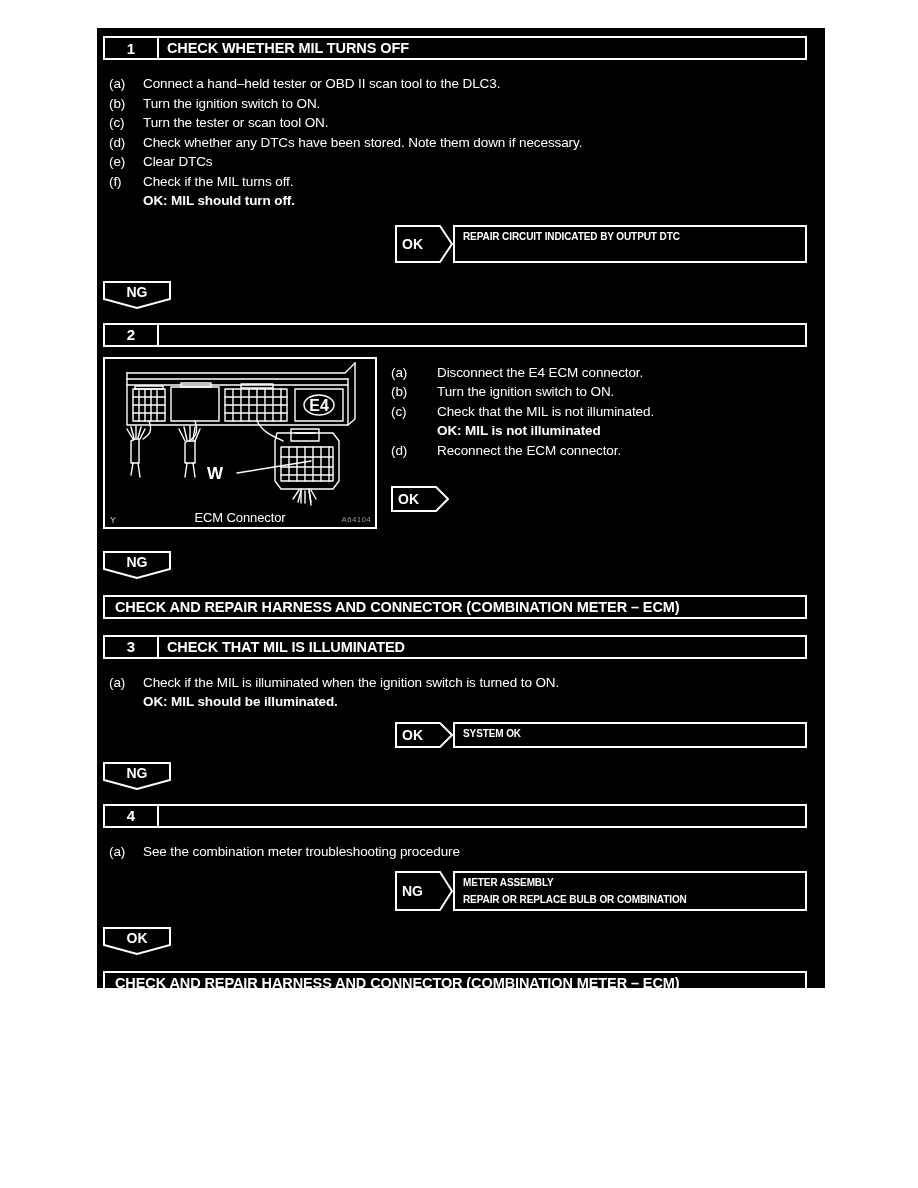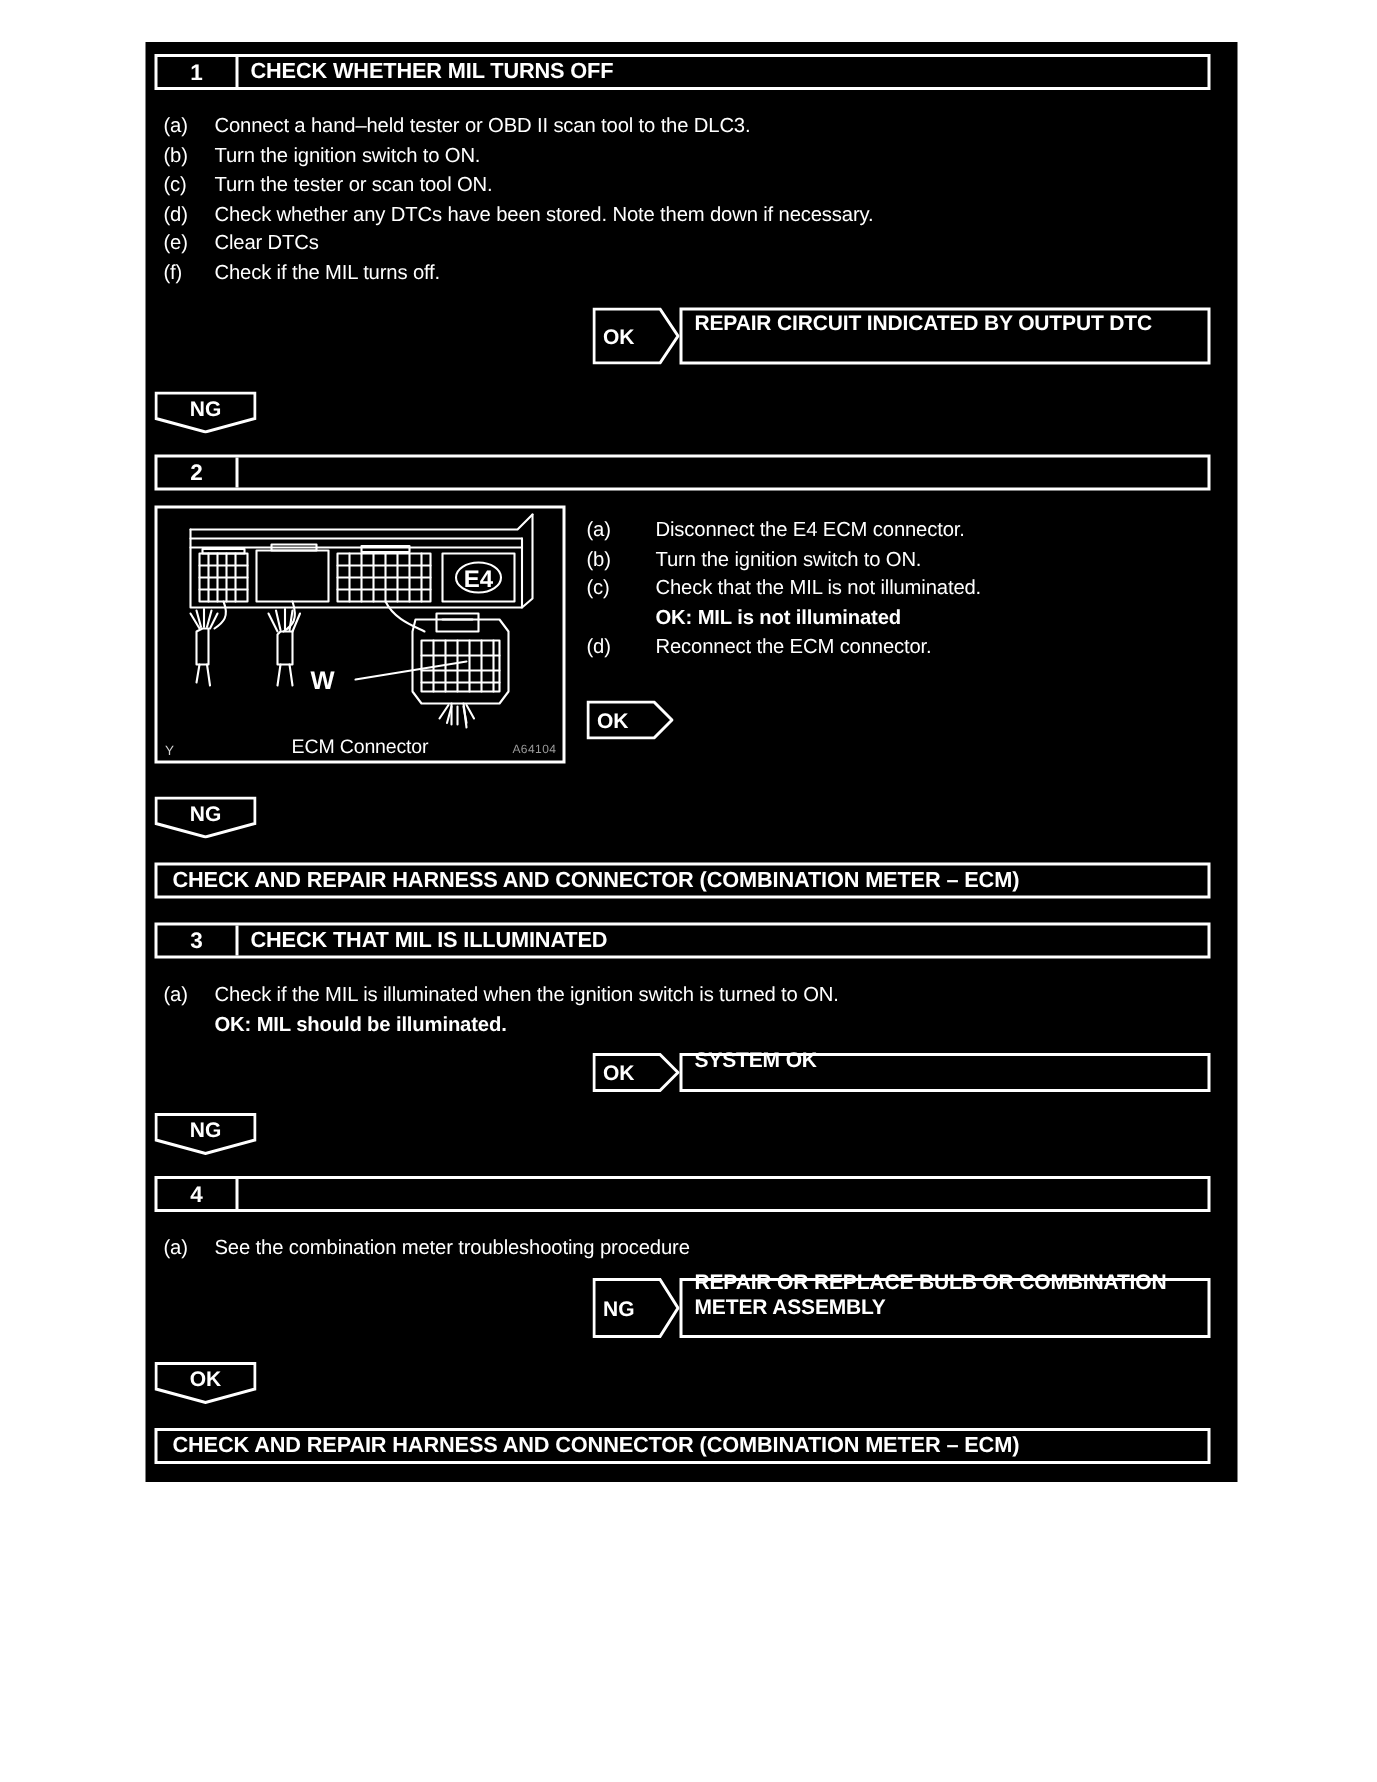--- a/index.html
+++ b/index.html
@@ -136,23 +136,23 @@
   .arrow-tag span {
     position: relative;
     z-index: 2;
   }
   .result-box {
     flex: 1;
     border: 2px solid #ffffff;
     box-sizing: border-box;
     display: flex;
     flex-direction: column;
-    justify-content: center;
+    justify-content: flex-start;
     padding: 1px 0 18px 8px;
-    font-size: 14px;
+    font-size: 10px;
     font-weight: bold;
     letter-spacing: -0.1px;
     line-height: 17px;
   }
 
   
   .badge {
     position: relative;
     width: 68px;
     height: 28px;
@@ -264,20 +264,21 @@
       <div class="ins-text">Check whether any DTCs have been stored. Note them down if necessary.</div>
     </div>
     <div class="ins-row">
       <div class="ins-label">(e)</div>
       <div class="ins-text">Clear DTCs</div>
     </div>
     <div class="ins-row">
       <div class="ins-label">(f)</div>
       <div class="ins-text">Check if the MIL turns off.</div>
     </div>
+    <div class="ok-line">OK: MIL should turn off.</div>
   </div>
 
   <div class="sp-14"></div>
 
   <div class="arrow-row" style="margin-left:292px; height:38px;">
     <div class="arrow-tag">
       <svg viewBox="0 0 58 38" preserveAspectRatio="none" aria-hidden="true">
         <path d="M1,1 L45,1 L57,19 L45,37 L1,37 Z" fill="none" stroke="#ffffff" stroke-width="2"></path>
       </svg>
       <span>OK</span>
@@ -469,22 +470,22 @@
   <div class="sp-10"></div>
 
   <div class="arrow-row" style="margin-left:292px; height:40px;">
     <div class="arrow-tag">
       <svg viewBox="0 0 58 40" preserveAspectRatio="none" aria-hidden="true">
         <path d="M1,1 L45,1 L57,20 L45,39 L1,39 Z" fill="none" stroke="#ffffff" stroke-width="2"></path>
       </svg>
       <span>NG</span>
     </div>
     <div class="result-box">
+      <div>METER ASSEMBLY</div>
       <div>REPAIR OR REPLACE BULB OR COMBINATION</div>
-      <div>METER ASSEMBLY</div>
     </div>
   </div>
 
   <div class="sp-16"></div>
 
   <div class="badge">
     <svg width="68" height="28" viewBox="0 0 68 28" aria-hidden="true">
       <path d="M1,1 L67,1 L67,18 L34,27 L1,18 Z" fill="none" stroke="#ffffff" stroke-width="2"></path>
     </svg>
     <span>OK</span>

